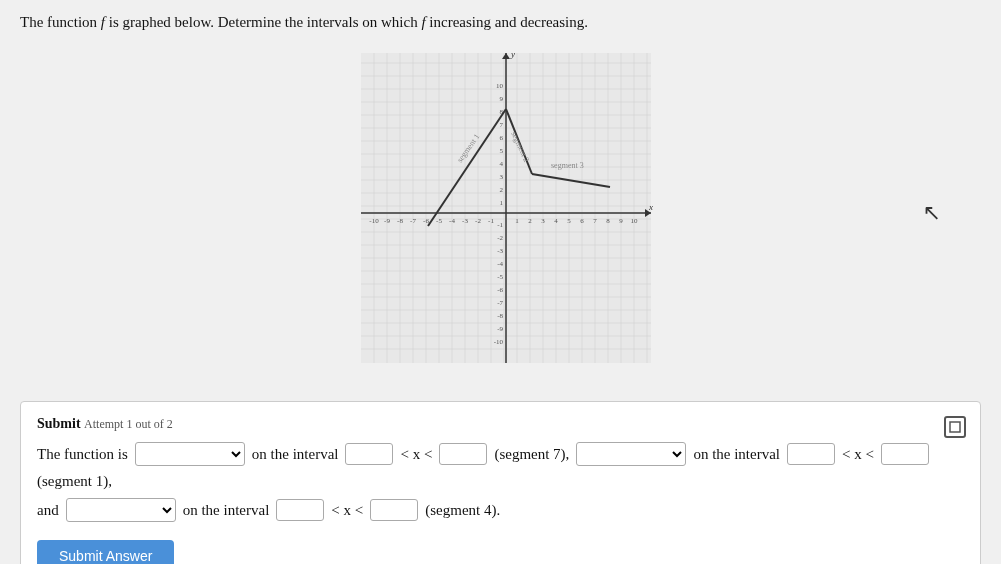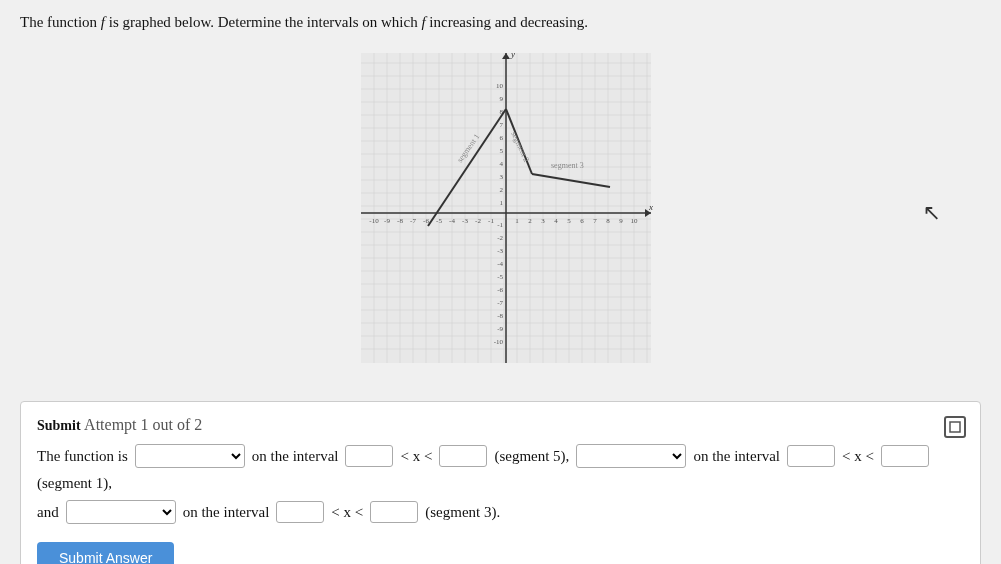--- a/index.html
+++ b/index.html
@@ -46,21 +46,21 @@
       margin-top: 4px;
       position: relative;
     }
     .answer-label {
       font-weight: bold;
       font-size: 14px;
       margin-bottom: 10px;
     }
     .attempt-text {
       font-weight: normal;
-      font-size: 16px;
+      font-size: 12px;
       color: #555;
     }
     .answer-row {
       display: flex;
       align-items: center;
       flex-wrap: wrap;
       gap: 7px;
       margin-bottom: 8px;
       font-size: 15px;
     }
@@ -274,21 +274,21 @@
       <span>The function is</span>
       <select>
         <option value=""></option>
         <option value="increasing">increasing</option>
         <option value="decreasing">decreasing</option>
       </select>
       <span>on the interval</span>
       <input type="text" value="" style="">
       <span>&lt; x &lt;</span>
       <input type="text" value="" style="">
-      <span>(segment 5),</span>
+      <span>(segment 7),</span>
       <select>
         <option value=""></option>
         <option value="increasing">increasing</option>
         <option value="decreasing">decreasing</option>
       </select>
       <span>on the interval</span>
       <input type="text" value="" style="">
       <span>&lt; x &lt;</span>
       <input type="text" value="" style="">
       <span>(segment 1),</span>
@@ -299,19 +299,19 @@
       <span>and</span>
       <select>
         <option value=""></option>
         <option value="increasing">increasing</option>
         <option value="decreasing">decreasing</option>
       </select>
       <span>on the interval</span>
       <input type="text" value="" style="">
       <span>&lt; x &lt;</span>
       <input type="text" value="" style="">
-      <span>(segment 3).</span>
+      <span>(segment 4).</span>
     </div>
 
     <button class="submit-btn">Submit Answer</button>
   </div>
 
 </div>
 
 </body></html>

